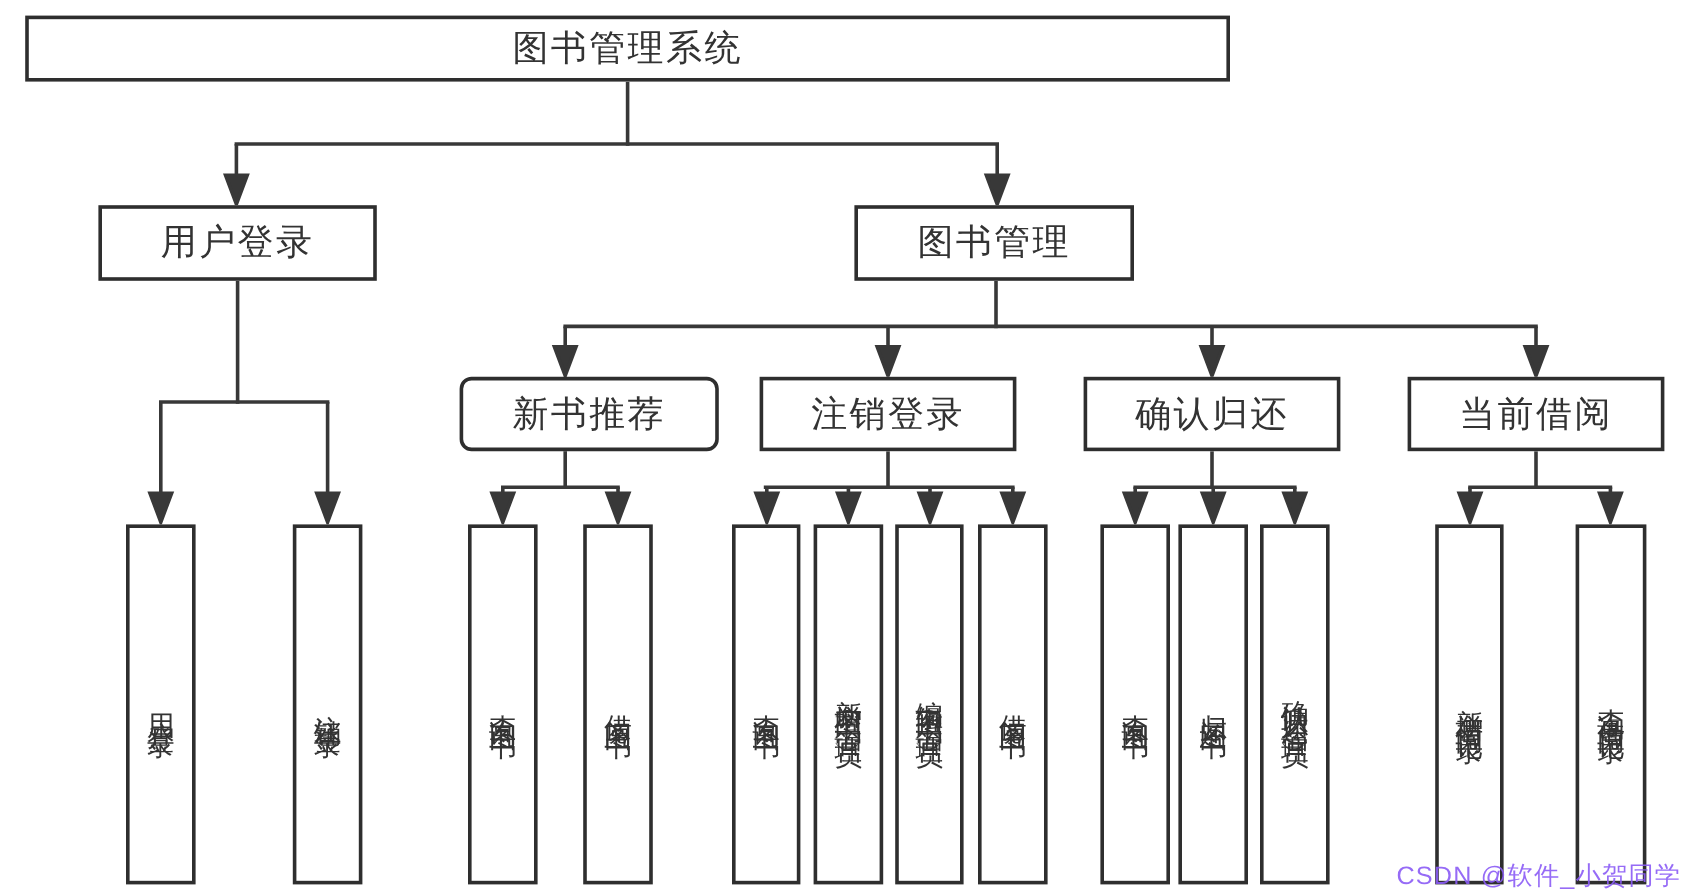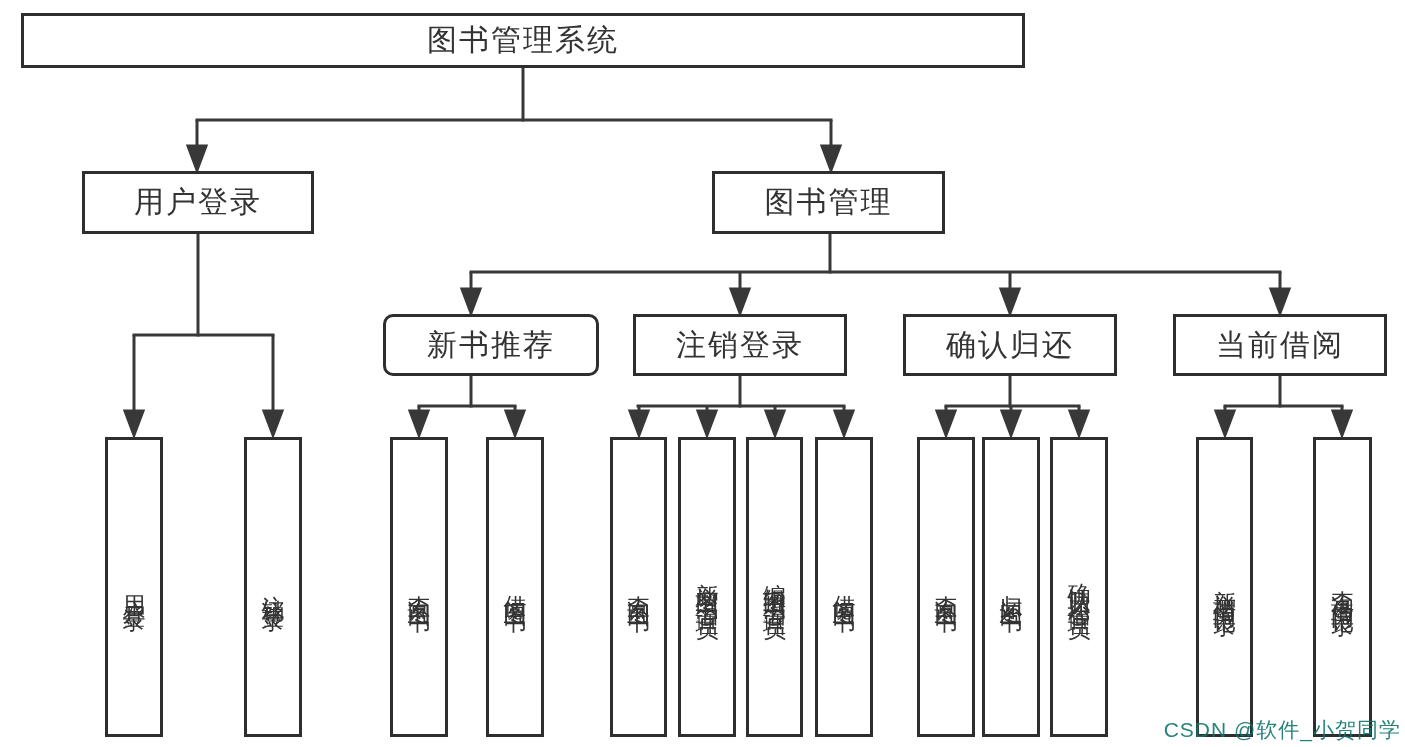--- a/index.html
+++ b/index.html
@@ -48,21 +48,21 @@
     line-height: 1;
     color: #333333;
     white-space: nowrap;
   }
   .watermark {
     position: absolute;
     top: 716px;
     right: 4px;
     font-size: 21px;
     letter-spacing: 1px;
-    color: #0f766e;
+    color: #8b5cf6;
     opacity: 0.9;
   }
 </style>
 </head>
 <body>
 
 <div class="stage">
 
   <svg class="connector-layer" width="1405" height="747" viewBox="0 0 1405 747" xmlns="http://www.w3.org/2000/svg">
     <g stroke="#383838" stroke-width="3" fill="#383838">

